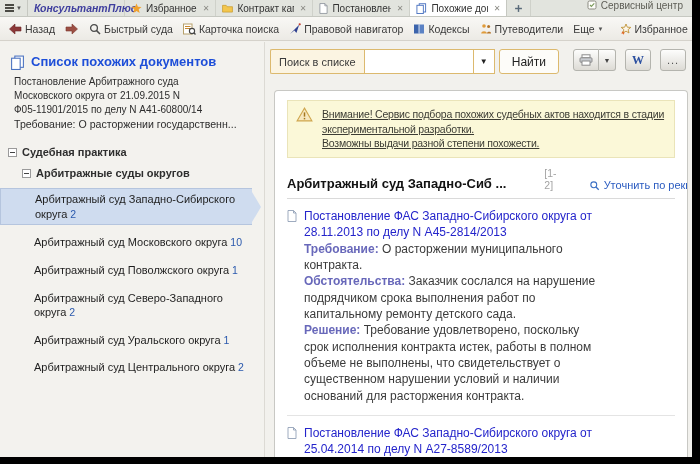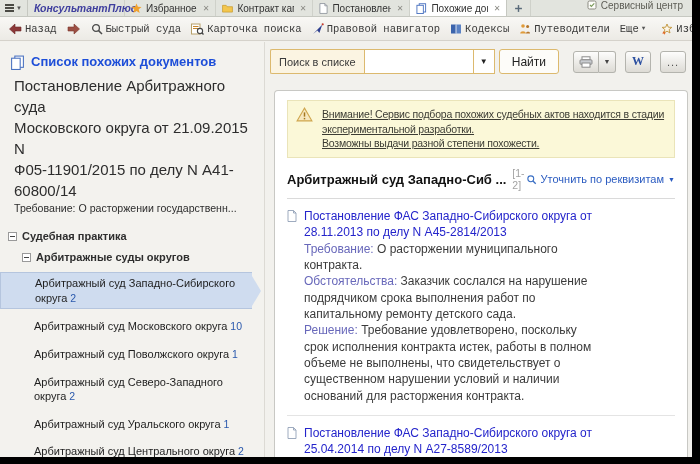--- a/index.html
+++ b/index.html
@@ -25,55 +25,55 @@
   .brand { color:#3f3f9e; font-weight:bold; font-style:italic; font-size:10.5px; white-space:nowrap; }
   .newtab { width:24px; display:flex; align-items:center; justify-content:center;
             border-right:1px solid #cfd1ca; cursor:pointer; }
   .service { margin-left:auto; display:flex; align-items:flex-start; gap:4px; padding:0 9px;
              color:#5d5d55; white-space:nowrap; cursor:pointer; }
   .icon { display:inline-flex; flex:none; }
 
   
   .toolbar { height:24px; background:linear-gradient(#f9f8f5,#eceae5);
              border-bottom:1px solid #d5d2cb; display:flex; align-items:center;
-             font-size:10.5px; color:#3a3a3a; padding:0 4px; gap:2px;font-family:Liberation Mono, monospace; }
+             font-size:10.5px; color:#3a3a3a; padding:0 4px; gap:2px; }
   .tbtn { display:flex; align-items:center; gap:3px; padding:2px 4px; border-radius:2px;
           cursor:pointer; white-space:nowrap; }
   .tsep { width:1px; height:14px; background:#d0cdc6; margin:0 2px; }
 
   
   .main { position:absolute; top:42px; left:0; right:0; bottom:0; }
   .sidebar { position:absolute; left:0; top:0; width:265px; height:100%;
              background:#f3f2ee; border-right:1px solid #dcdad4; overflow:hidden; }
   .content { position:absolute; left:266px; right:0; top:0; height:100%; }
 
   
   .sb-head { display:flex; gap:6px; padding:13px 8px 0 10px; align-items:flex-start; }
   .sb-title { font-size:13px; font-weight:bold; color:#1d4ed8; line-height:1.15; }
-  .sb-desc { padding:5px 4px 0 14px; font-size:15px; line-height:1.4; color:#2d2d2d;
+  .sb-desc { padding:5px 4px 0 14px; font-size:10px; line-height:1.4; color:#2d2d2d;
              white-space:pre-line; }
   .sb-req  { padding:0 0 0 14px; font-size:10.6px; color:#2d2d2d; white-space:nowrap;
              overflow:hidden; line-height:1.45; }
   .tree { margin-top:14px; font-size:11px; color:#1e1e1e; }
   .tnode { display:flex; align-items:center; gap:5px; font-weight:bold; color:#2e2e2e;
            margin:4px 0 9px; cursor:pointer; }
   .tnode.root  { padding-left:8px; }
   .tnode.group { padding-left:22px; }
   .titem { position:relative; margin:0 12px 7px 0; padding:3px 4px 3px 34px;
            line-height:1.3; cursor:pointer; }
   .titem .tlabel { white-space:pre-line; }
   .tcount { color:#2a59ad; margin-left:3px; font-size:10.5px; }
   .titem.sel { background:#cfdcef; border:1px solid #b5c5de; border-right:none; }
   .titem.sel::after { content:""; position:absolute; right:-9px; top:50%; margin-top:-15px;
            border-left:9px solid #cfdcef; border-top:15px solid transparent;
            border-bottom:15px solid transparent; }
 
   
   .search-row { position:absolute; top:7px; left:4px; right:6px; height:25px;
-                display:flex; align-items:center; }
+                display:flex; }
   .s-label { border:1px solid #dcb96e; background:#fbf4e2; height:25px; display:flex;
              align-items:center; padding:0 8px; font-size:11px; color:#3a3a3a;
              border-right:none; border-radius:2px 0 0 2px; white-space:nowrap; }
   .s-input { height:25px; flex:1; border:1px solid #dcb96e; border-right:none;
              font-size:12px; padding:0 6px; outline:none; background:#fff; min-width:40px; }
   .s-drop { width:22px; height:25px; border:1px solid #dcb96e; background:#fff;
             display:flex; align-items:center; justify-content:center; font-size:8px;
             color:#222; cursor:pointer; }
   .s-find { height:25px; margin-left:4px; border:1px solid #dcb96e; background:#fdfcf9;
             border-radius:3px; font-size:12px; color:#222; padding:0 12px; cursor:pointer; }
@@ -88,32 +88,32 @@
   .dots-btn { width:26px; margin-left:9px; color:#555; font-size:11px; letter-spacing:1px; }
 
   
   .card { position:absolute; top:48px; left:8px; right:4px; bottom:0; background:#fff;
           border:1px solid #c8c8c4; border-bottom:none; border-radius:4px 4px 0 0;
           padding:9px 12px 0 12px; overflow:hidden; }
   .warn { background:#fbf8d8; border:1px solid #eae4b9; display:flex; gap:9px;
           padding:6px 8px; font-size:10.5px; line-height:1.4; color:#3c3c34;
           letter-spacing:-0.2px; }
   .warn-text { white-space:pre-line;text-decoration:underline; }
-  .card-head { display:flex; align-items:center; padding:9px 0 7px;
-               border-bottom:1px solid #dadada; }
+  .card-head { display:flex; align-items:flex-end; padding:9px 0 7px;
+               border-bottom:1px solid #dadada;gap:32px; }
   .ch-title { font-size:13px; font-weight:bold; color:#121212; white-space:nowrap; }
   .ch-range { font-size:10.5px; color:#a3a3a3; margin-left:6px; }
   .refine { margin-left:auto; display:flex; align-items:center; gap:4px; color:#2a5bc0;
             font-size:11px; cursor:pointer; white-space:nowrap; }
   .refine .caret2 { font-size:7px; color:#2a5bc0; }
   .doc { display:flex; gap:7px; padding:9px 0 11px; border-bottom:1px solid #e4e4e4; }
   .doc:last-child { border-bottom:none; }
   .doc-body { font-size:12px; line-height:1.36; color:#3b3b3b; }
   .doc-title { color:#2424cb; white-space:pre-line; cursor:pointer; }
-  .sec-label { color:#6868ba; }
+  .sec-label { color:#6868ba;font-weight:bold; }
   .sec-text { white-space:pre-line; }
 </style>
 </head>
 <body>
 
 <div class="app">
 
   <div class="tabbar">
     <div class="hamb">
       <span class="bars">

